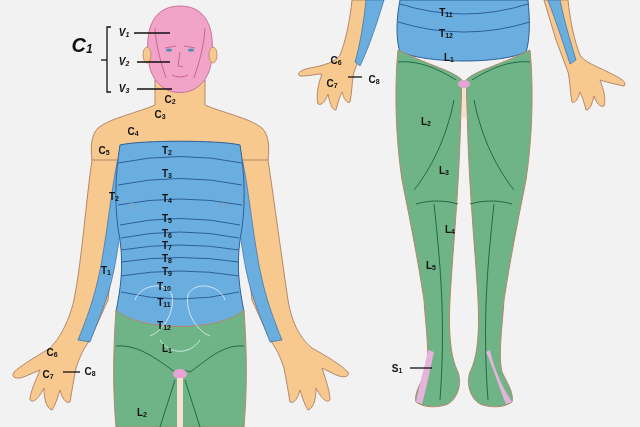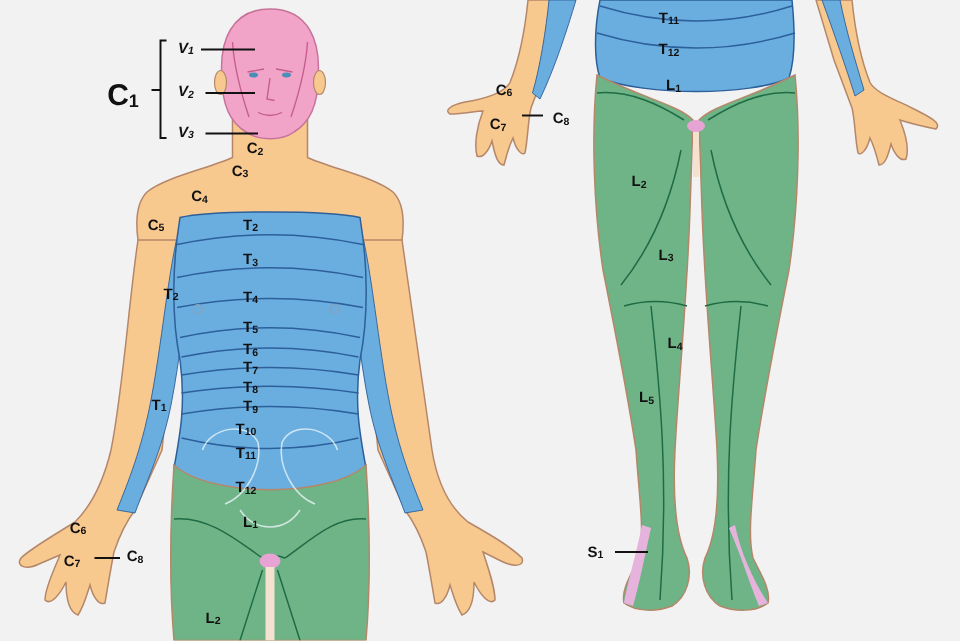--- a/index.html
+++ b/index.html
@@ -133,21 +133,21 @@
     <ellipse cx="464" cy="84" rx="6" ry="4" fill="#e6a3d4"></ellipse>
     <rect x="462" y="88" width="4" height="30" fill="#f5e1d0"></rect>
 
     <g stroke="#111" stroke-width="1.3">
       <path d="M348,77 L362,77"></path>
       <path d="M410,368 L432,368"></path>
     </g>
   </g>
 </svg>
 
-<div class="lbl big" style="left:82px;top:64px;"><span>C</span><sub>1</sub></div>
+<div class="lbl big" style="left:82px;top:45px;font-style:italic;"><span>C</span><sub>1</sub></div>
 
 <div class="lbl italic" style="left:124px;top:33px;"><span>V</span><sub>1</sub></div>
 <div class="lbl italic" style="left:124px;top:62px;"><span>V</span><sub>2</sub></div>
 <div class="lbl italic" style="left:124px;top:89px;"><span>V</span><sub>3</sub></div>
 
 <div class="lbl" style="left:170px;top:100px;"><span>C</span><sub>2</sub></div>
 <div class="lbl" style="left:160px;top:115px;"><span>C</span><sub>3</sub></div>
 <div class="lbl" style="left:133px;top:132px;"><span>C</span><sub>4</sub></div>
 <div class="lbl" style="left:104px;top:151px;"><span>C</span><sub>5</sub></div>
 

